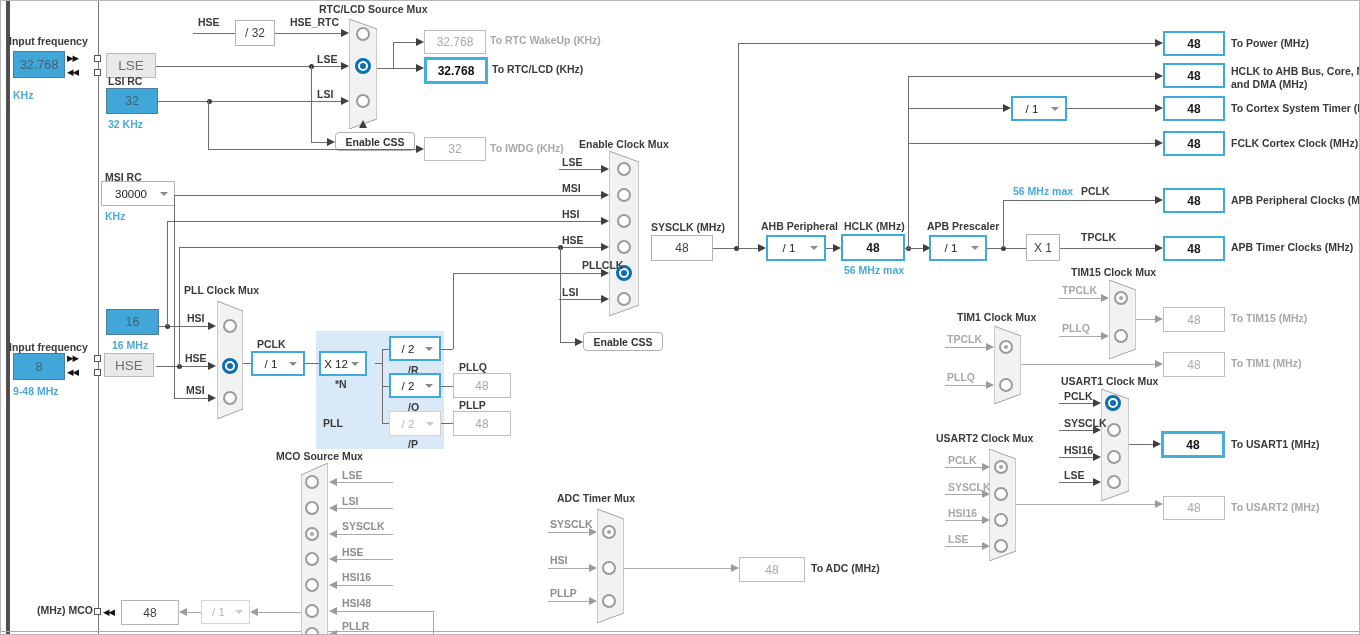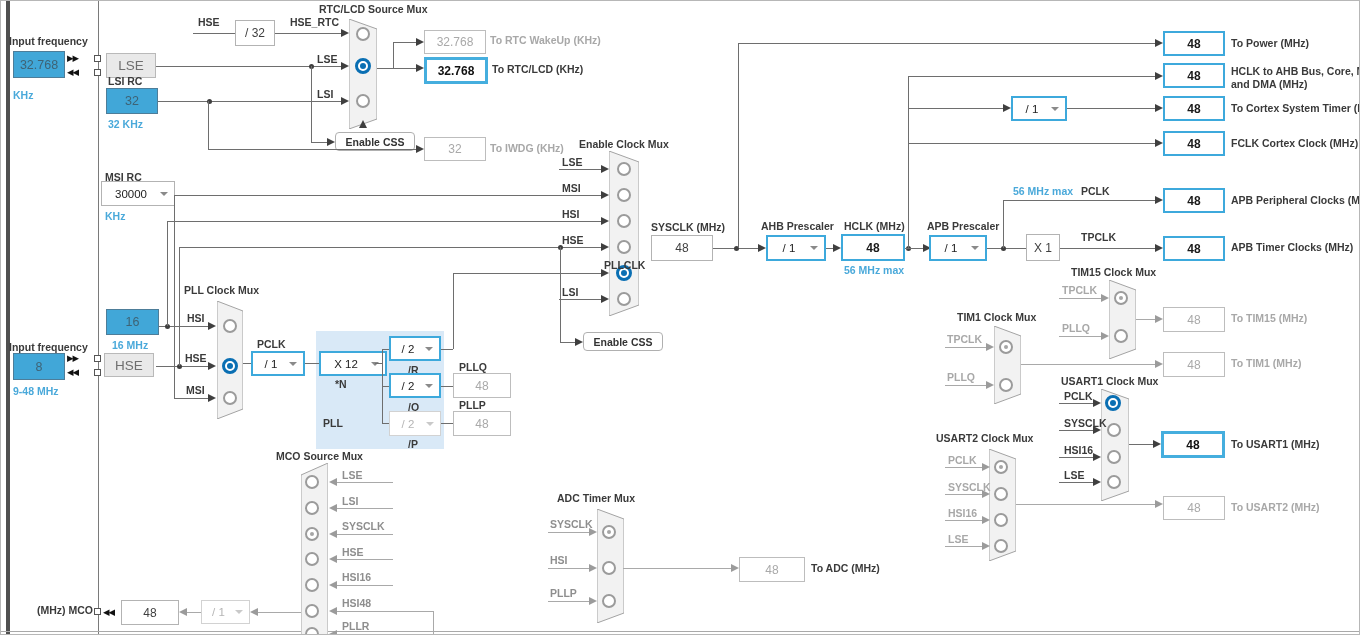--- a/index.html
+++ b/index.html
@@ -155,21 +155,21 @@
   <div class="ar" style="left:600px;top:164px"></div>
   <div class="t" style="left:561px;top:181px">MSI</div>
   <div class="wh" style="left:174px;top:194px;width:426px"></div>
   <div class="ar" style="left:600px;top:190px"></div>
   <div class="t" style="left:561px;top:207px">HSI</div>
   <div class="wh" style="left:166px;top:220px;width:434px"></div>
   <div class="ar" style="left:600px;top:216px"></div>
   <div class="t" style="left:561px;top:233px">HSE</div>
   <div class="wh" style="left:178px;top:246px;width:422px"></div>
   <div class="ar" style="left:600px;top:242px"></div>
-  <div class="t" style="left:603px;top:258px">PLLCLK</div>
+  <div class="t" style="left:581px;top:258px">PLLCLK</div>
   <div class="wh" style="left:452px;top:272px;width:148px"></div>
   <div class="ar" style="left:600px;top:268px"></div>
   <div class="t" style="left:561px;top:285px">LSI</div>
   <div class="wh" style="left:558px;top:298px;width:42px"></div>
   <div class="ar" style="left:600px;top:294px"></div>
 
   <div class="wv" style="left:173px;top:194px;height:203px"></div>
   <div class="wh" style="left:173px;top:397px;width:34px"></div>
   <div class="ar" style="left:207px;top:393px"></div>
   <div class="wh" style="left:158px;top:325px;width:49px"></div>
@@ -203,21 +203,21 @@
   <div class="panel" style="left:315px;top:330px;width:128px;height:118px"></div>
   <div class="t" style="left:322px;top:416px">PLL</div>
 
   <div class="wh" style="left:242px;top:362px;width:8px"></div>
   <div class="t" style="left:256px;top:337px">PCLK</div>
   <div class="dd blu" style="left:250px;top:350px;width:54px;height:25px">
       <span class="v">/ 1</span>
       <span class="chev"></span>
     </div>
   <div class="wh" style="left:304px;top:362px;width:14px"></div>
-  <div class="dd blu" style="left:318px;top:350px;width:68px;height:25px">
+  <div class="dd blu" style="left:318px;top:350px;width:48px;height:25px">
       <span class="v">X 12</span>
       <span class="chev"></span>
     </div>
   <div class="t" style="left:334px;top:377px">*N</div>
 
   <div class="wh" style="left:374px;top:362px;width:7px"></div>
   <div class="wv" style="left:381px;top:348px;height:74px"></div>
   <div class="wh" style="left:381px;top:348px;width:7px"></div>
   <div class="wh" style="left:381px;top:385px;width:7px"></div>
   <div class="wh" style="left:381px;top:422px;width:7px"></div>
@@ -247,21 +247,21 @@
   <div class="t" style="left:458px;top:398px">PLLP</div>
   <div class="vb gry" style="left:452px;top:410px;width:58px;height:25px">48</div>
 
   <div class="wh" style="left:712px;top:247px;width:45px"></div>
   <div class="ar" style="left:757px;top:243px"></div>
   <div class="nd" style="left:733px;top:245px"></div>
   <div class="wv" style="left:737px;top:42px;height:205px"></div>
   <div class="wh" style="left:737px;top:42px;width:417px"></div>
   <div class="ar" style="left:1154px;top:38px"></div>
 
-  <div class="t" style="left:760px;top:219px">AHB Prescaler</div>
+  <div class="t" style="left:760px;top:219px">AHB Peripheral</div>
   <div class="dd blu" style="left:765px;top:234px;width:60px;height:26px">
       <span class="v">/ 1</span>
       <span class="chev"></span>
     </div>
   <div class="wh" style="left:825px;top:247px;width:7px"></div>
   <div class="ar" style="left:832px;top:243px"></div>
   <div class="t" style="left:843px;top:219px">HCLK (MHz)</div>
   <div class="vb act" style="left:840px;top:233px;width:64px;height:27px">48</div>
   <div class="t bl" style="left:843px;top:263px">56 MHz max</div>
 

